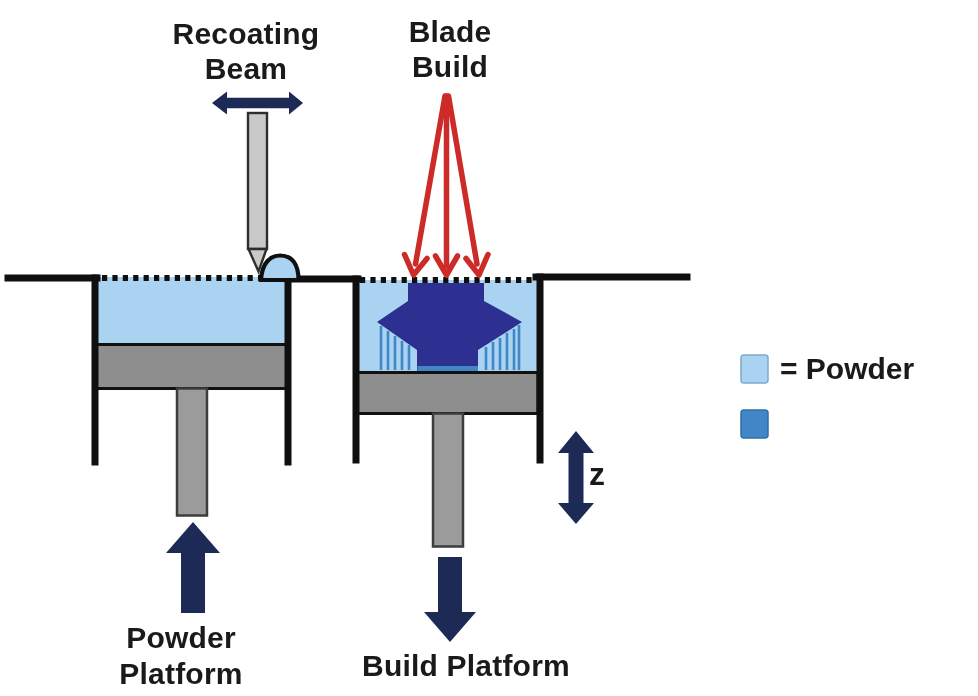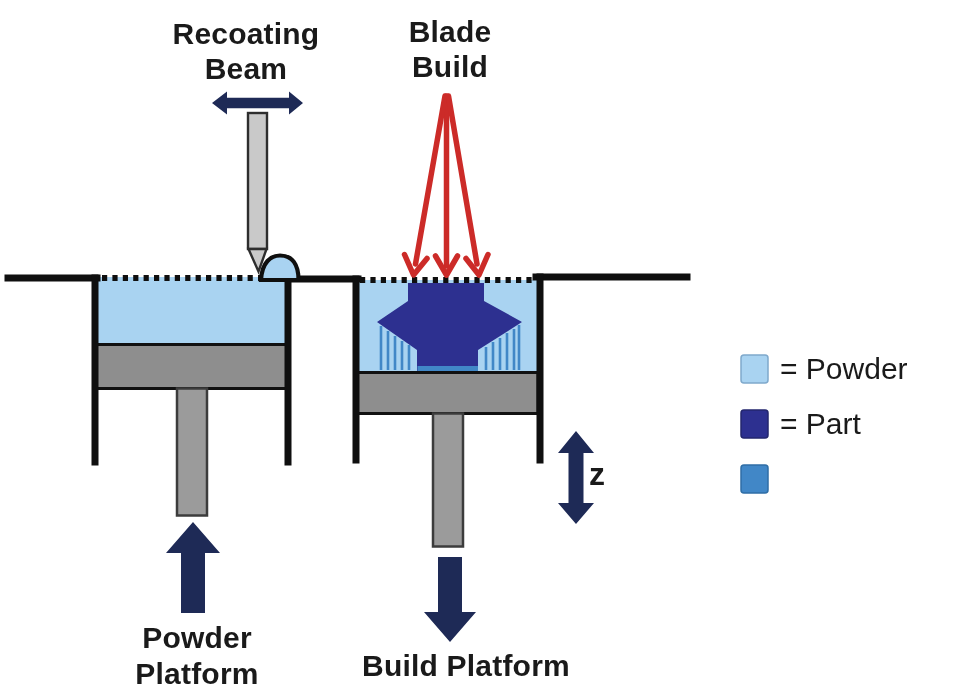--- a/index.html
+++ b/index.html
@@ -5,27 +5,27 @@
   html,body{margin:0;padding:0;background:#ffffff;}
   .stage{
     position:relative;width:978px;height:696px;background:#ffffff;overflow:hidden;
     font-family:"Liberation Sans",sans-serif;color:#1a1a1a;
   }
   .canvas{position:absolute;left:0;top:0;width:978px;height:696px;}
   .lbl{position:absolute;text-align:center;font-weight:600;line-height:35px;font-size:30px;letter-spacing:0.2px;}
   .lbl div{white-space:nowrap;}
   #lbl-recoating{left:151px;top:16px;width:190px;}
   #lbl-energy{left:355px;top:14px;width:190px;}
-  #lbl-powder-platform{left:102px;top:620px;width:190px;line-height:36px;}
+  #lbl-powder-platform{left:86px;top:620px;width:190px;line-height:36px;}
   #lbl-build-platform{left:346px;top:648px;width:240px;}
   #lbl-z{left:589px;top:457px;width:40px;text-align:left;font-size:32px;font-weight:700;}
   .legend{position:absolute;left:740px;top:354px;width:230px;}
   .legend-row{display:flex;align-items:center;gap:11px;height:30px;margin-bottom:25px;}
   .swatch{flex:0 0 auto;display:block;}
-  .legend-text{font-size:30px;font-weight:400;white-space:nowrap;}
+  .legend-text{font-size:30px;font-weight:700;white-space:nowrap;}
 </style>
 </head>
 <body>
 
 <div class="stage">
 
   <svg class="canvas" viewBox="0 0 978 696" aria-hidden="true">
 
     <g fill="#A9D3F1">
       <rect x="98" y="277" width="188" height="69"></rect>
@@ -119,24 +119,18 @@
 
   <div class="legend">
     <div class="legend-row">
       <svg class="swatch" width="29" height="30">
         <rect x="1" y="1" width="27" height="28" rx="3" stroke="#7fa9cc" stroke-width="1.5" fill="#A9D3F1"></rect>
       </svg>
       <span class="legend-text">= Powder</span>
     </div>
     <div class="legend-row">
       <svg class="swatch" width="29" height="30">
-        <rect x="1" y="1" width="27" height="28" rx="3" stroke="#23266e" stroke-width="1.5" fill="#2D3090"></rect>
-      </svg>
-      <span class="legend-text">= Part</span>
-    </div>
-    <div class="legend-row">
-      <svg class="swatch" width="29" height="30">
         <rect x="1" y="1" width="27" height="28" rx="3" stroke="#2f6ea6" stroke-width="1.5" fill="#4187C7"></rect>
       </svg>
     </div>
   </div>
 
 </div>
 
 </body></html>

